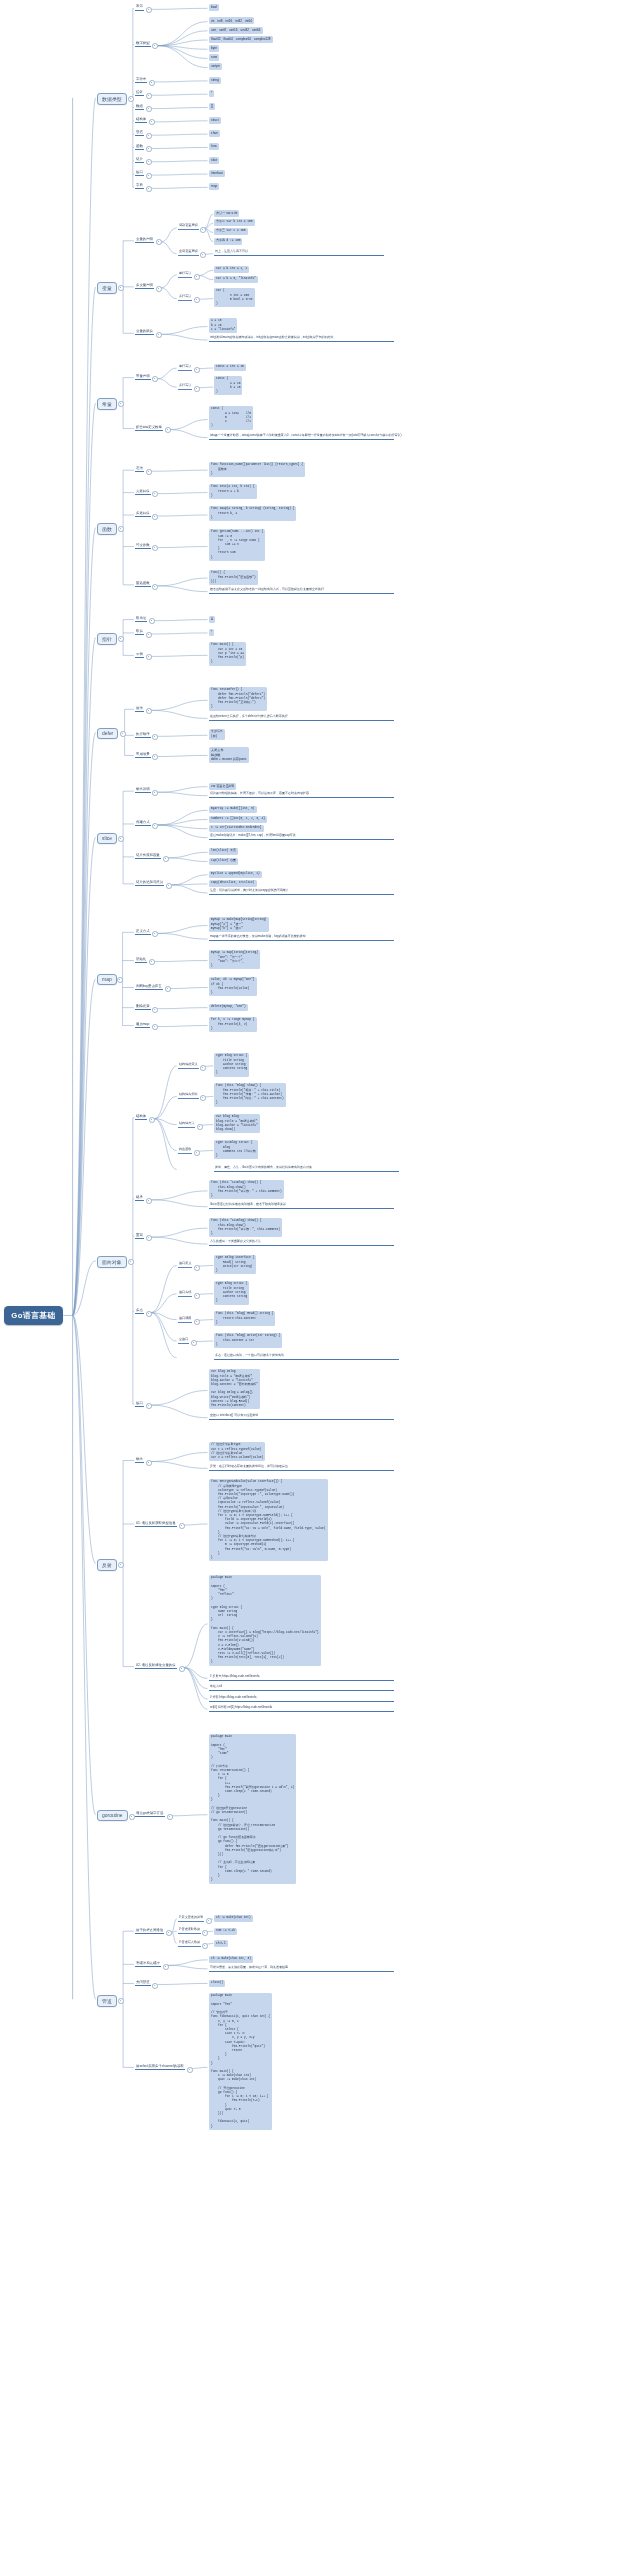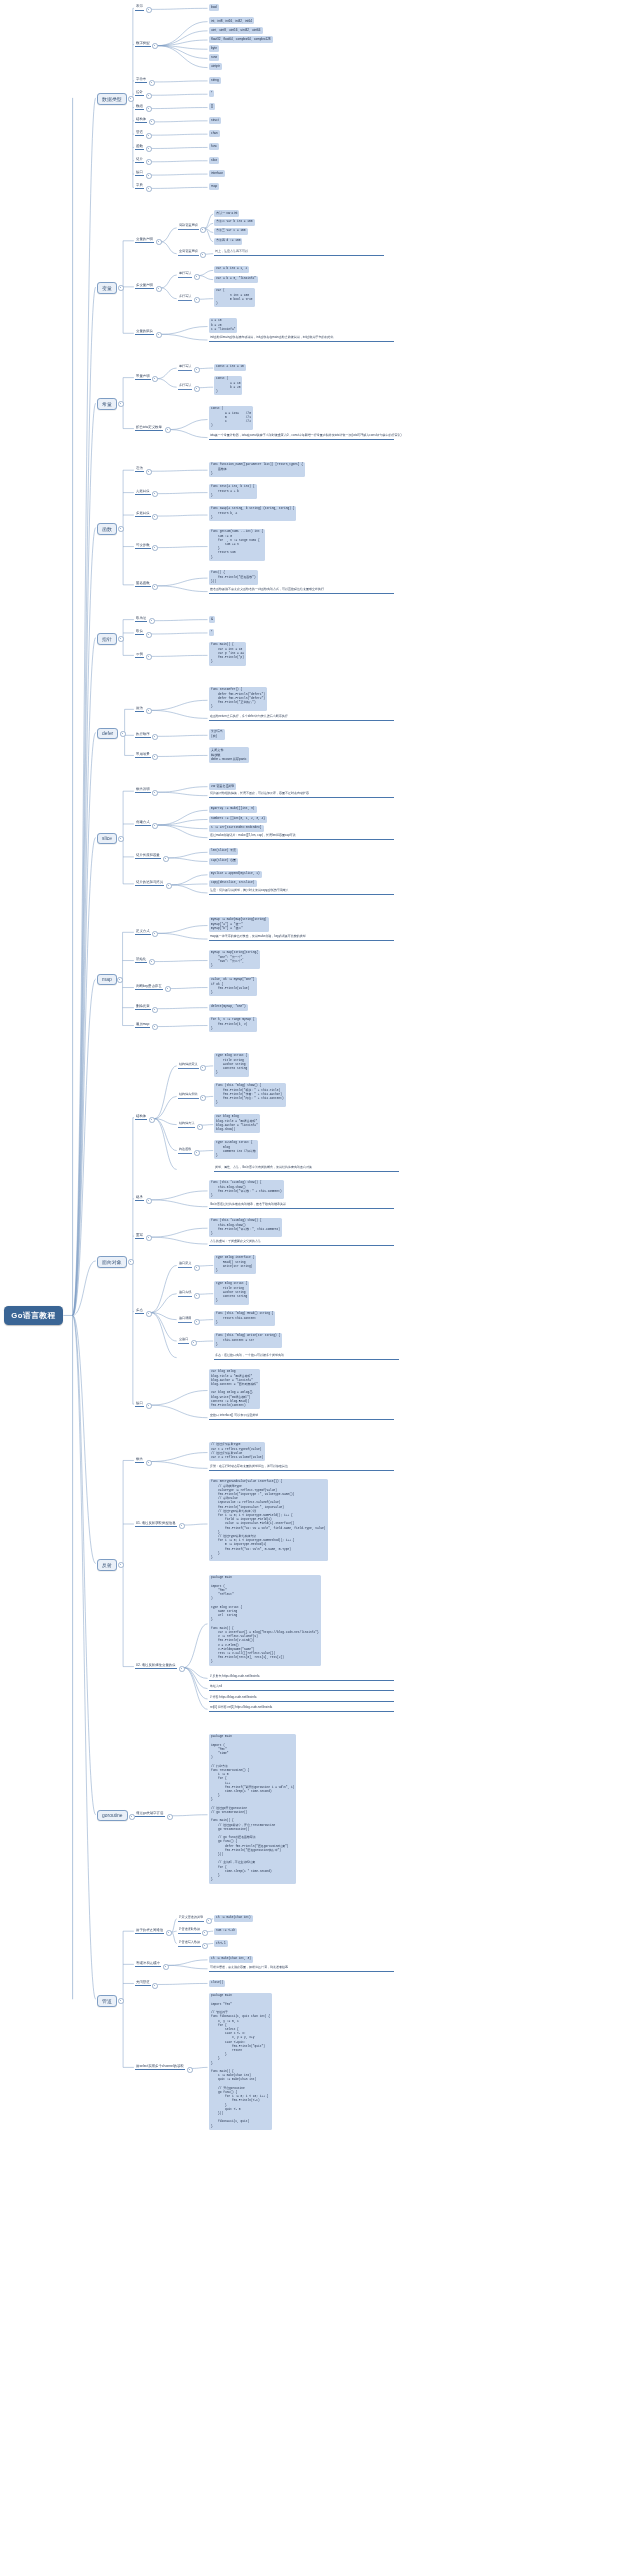--- a/index.html
+++ b/index.html
@@ -685,16 +685,16 @@
         }
         quit &lt;- 0
     }()
 
     fibonacci(c, quit)
 }</div>
       <div class="node lvl3" style="left: 135px; top: 2064px;">用select实现多个channel的读取</div>
       <div class="tog" style="left: 187px; top: 2067px;"></div>
       <div class="node lvl2" style="left: 97px; top: 1995px;">管道</div>
       <div class="tog" style="left: 118px; top: 1998px;"></div>
-      <div class="node root" style="left: 4.1px; top: 1306px;">Go语言教程</div>
+      <div class="node root" style="left: 4.1px; top: 1306px;">Go语言基础</div>
     </div>
 </div>
 
 
 </body></html>

